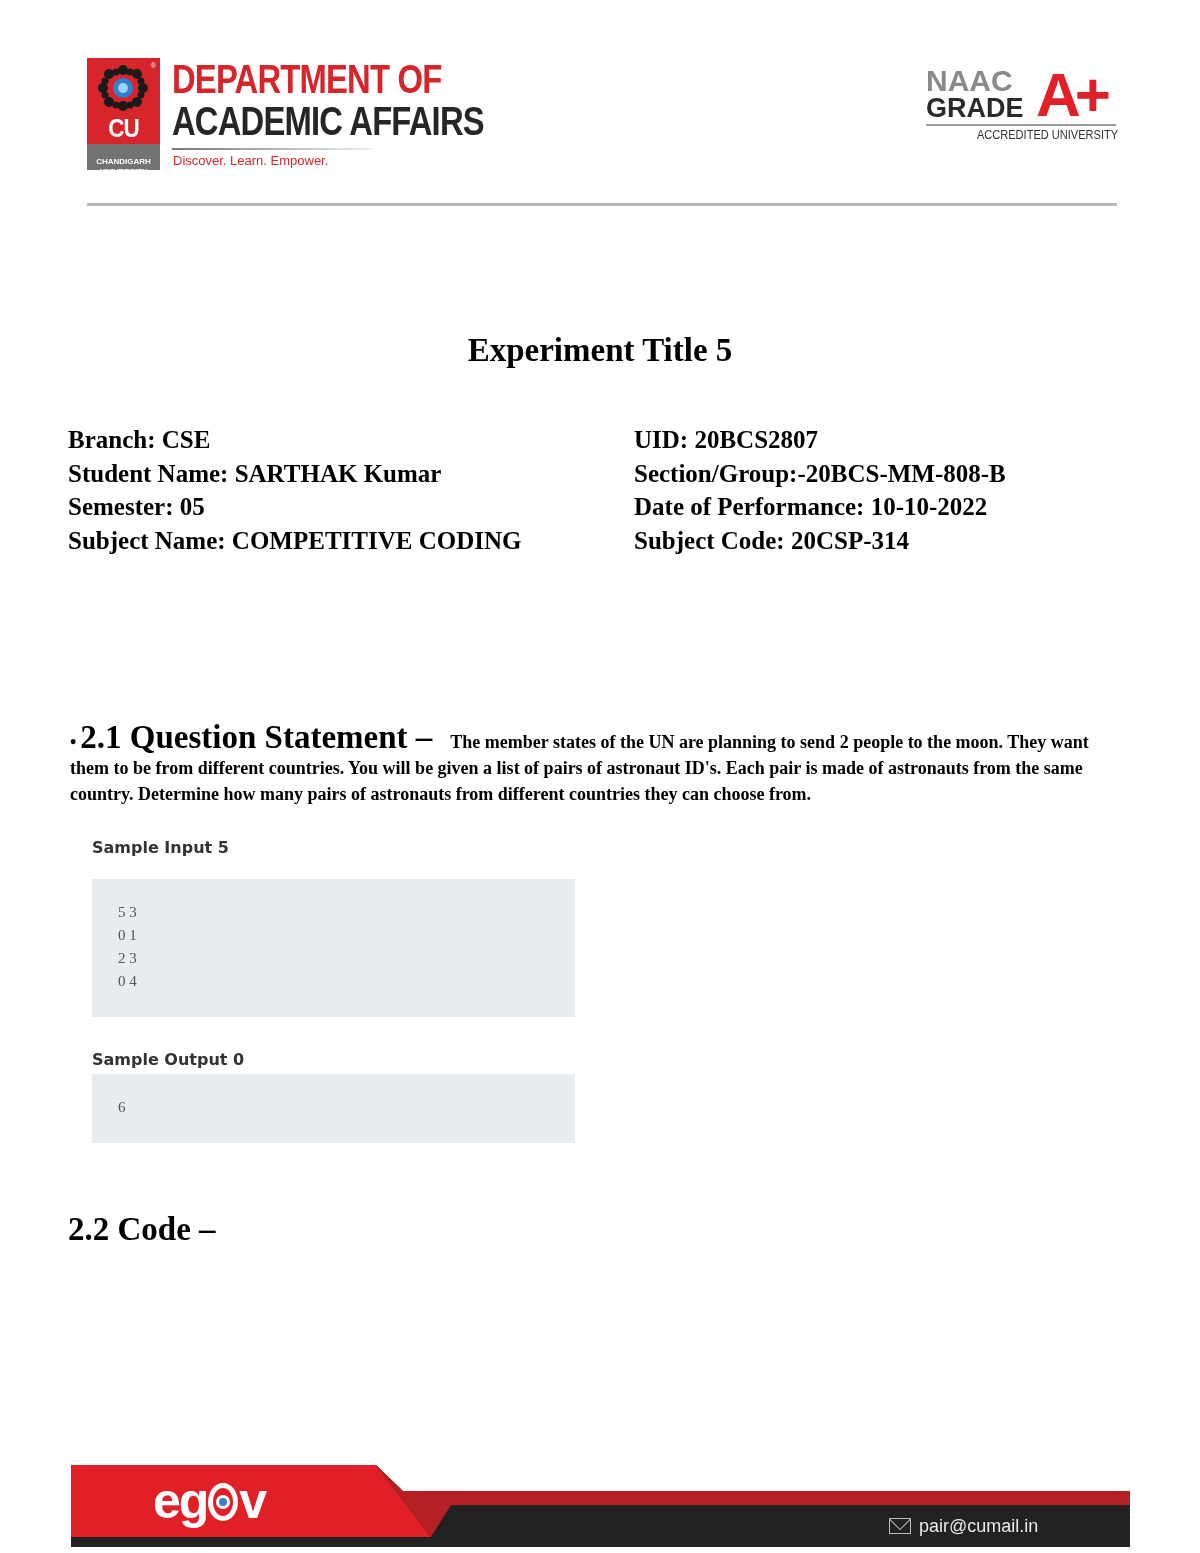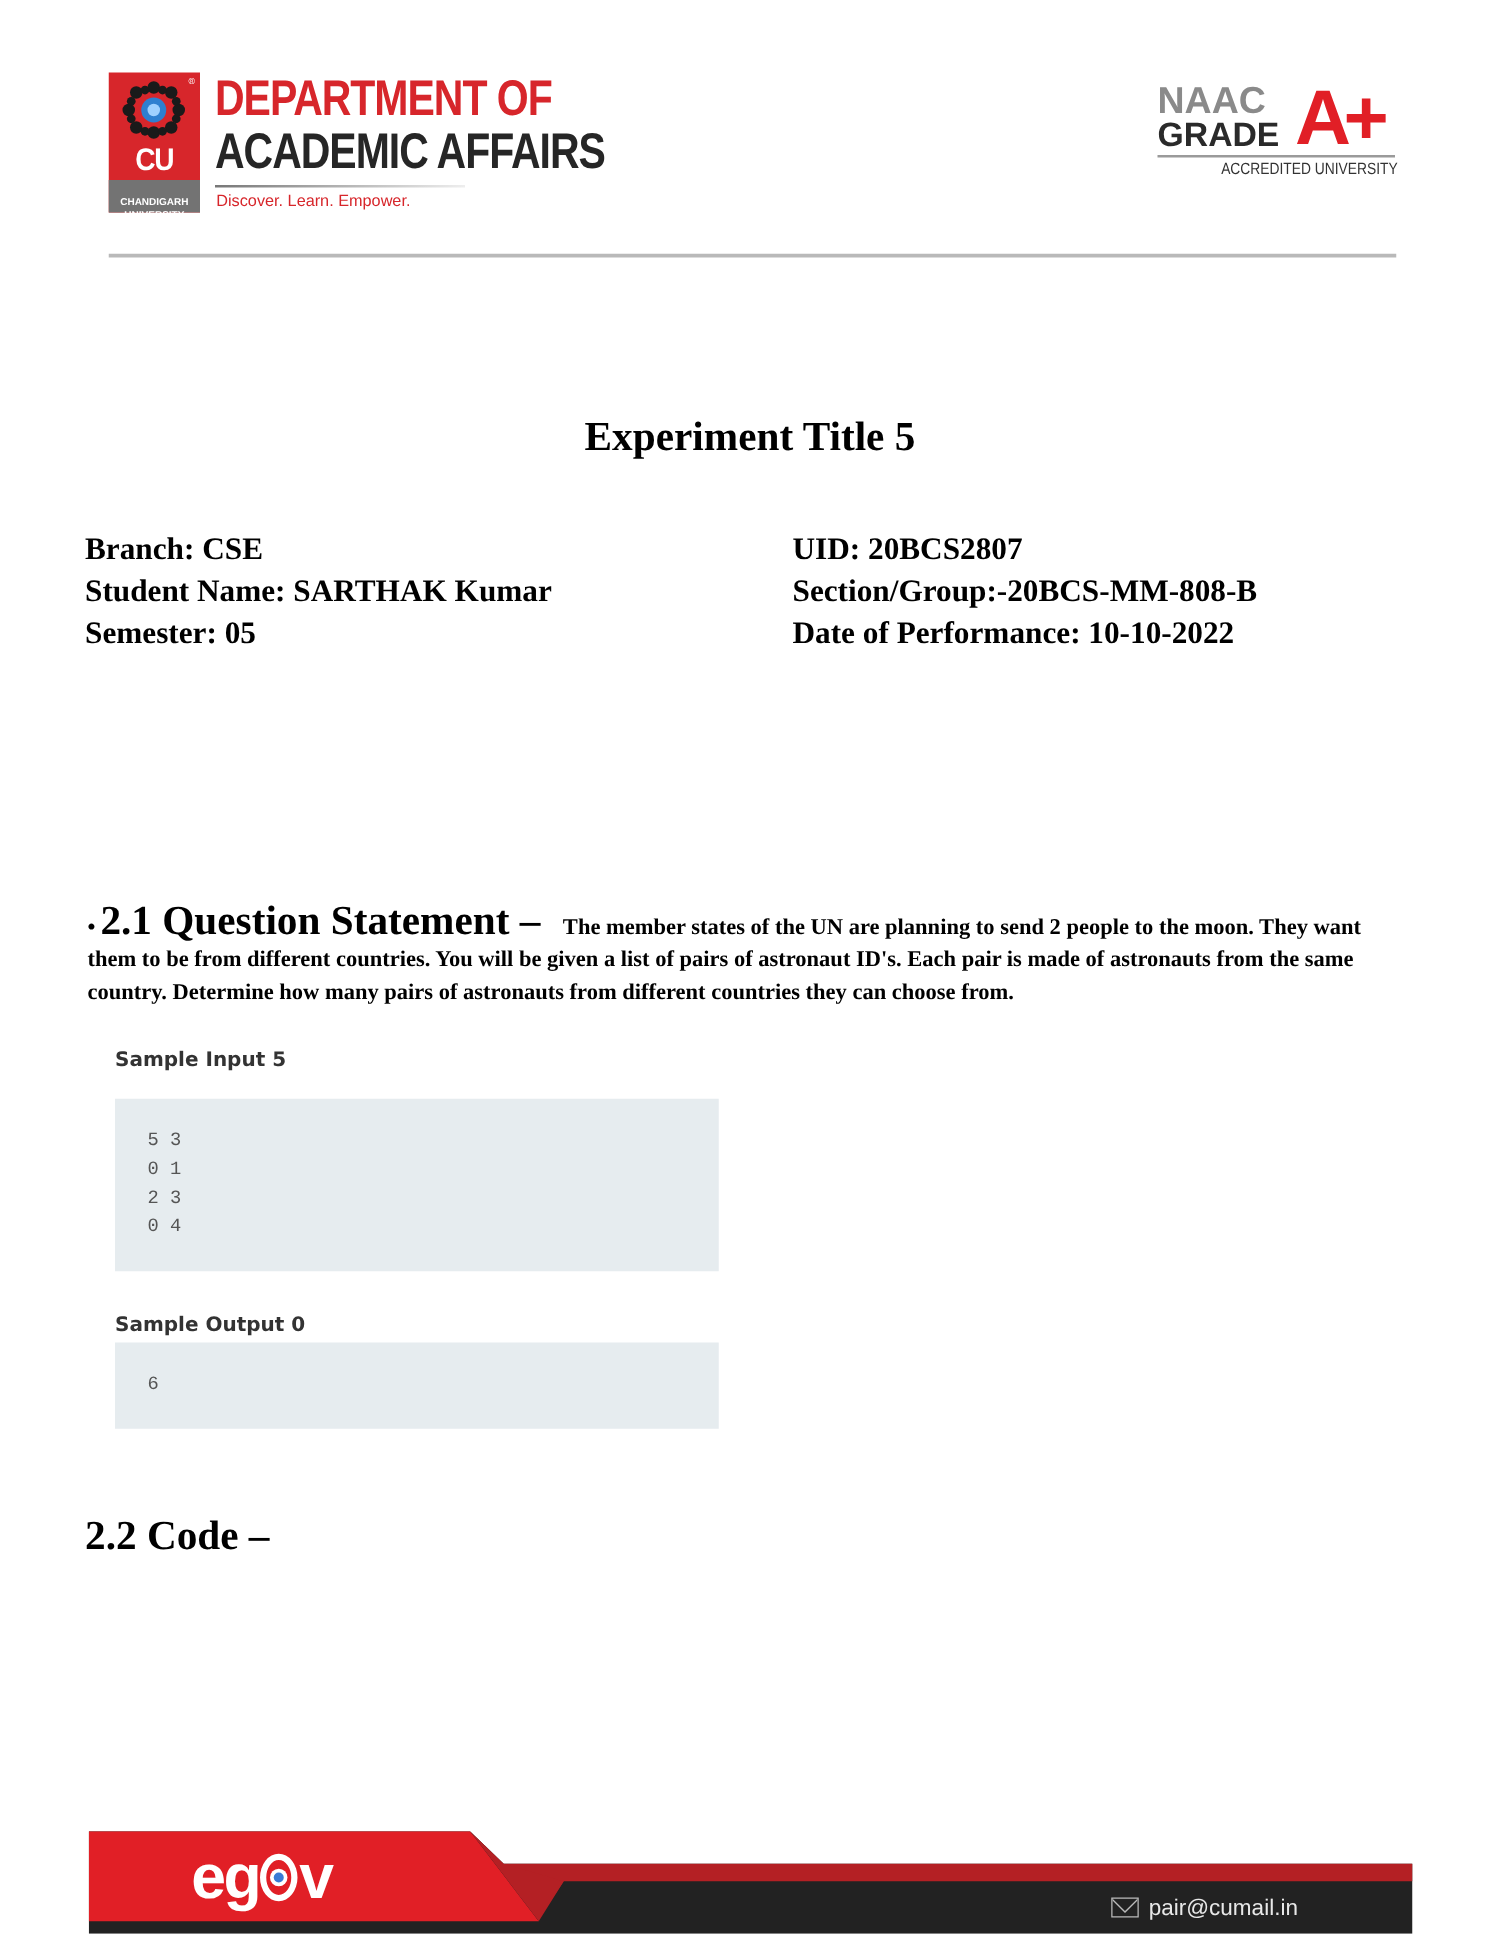--- a/index.html
+++ b/index.html
@@ -40,21 +40,21 @@
   .info.right { left: 634px; top: 423px; }
   .info div { height: 33.5px; }
 
   
   .question { position: absolute; left: 70px; top: 676px; width: 1060px; font-weight: bold; font-size: 18px; line-height: 26px; margin-top: 48px; }
   .question .q-heading { font-size: 33px; letter-spacing: 0px; margin-right: 18px; }
   .question .bullet { font-size: 18px; margin-right: 4px; }
 
   
   .sample-label { position: absolute; left: 92px; font-family: "DejaVu Sans", sans-serif; font-weight: bold; font-size: 16px; color: #333; }
-  .sample-box { position: absolute; left: 92px; width: 483px; background: #e6ecef; font-family: Liberation Mono, monospace; font-size: 15px; color: #555; }
+  .sample-box { position: absolute; left: 92px; width: 483px; background: #e6ecef; font-family: Liberation Serif, serif; font-size: 15px; color: #555; }
   .sample-box .line { height: 23px; line-height: 23px; padding-left: 26px; white-space: pre; }
 
   .code-heading { position: absolute; left: 68px; top: 1211px; font-weight: bold; font-size: 33px; }
 
   
   .footer { position: absolute; left: 71px; top: 1465px; width: 873px; height: 82px; }
   .footer svg { position: absolute; left: 0; top: 0; }
   .egov-logo { position: absolute; left: 82px; top: 8px; font-family: "Liberation Sans", sans-serif; font-weight: bold; font-size: 50px; color: #fff; letter-spacing: -2px; line-height: 56px; }
   .egov-logo .o { display: inline-block; width: 30px; height: 38px; border: 5px solid #fff; border-radius: 50%; vertical-align: -3px; margin: 0 1px; position: relative; }
   .egov-logo .o::after { content: ""; position: absolute; left: 6px; top: 10px; width: 8px; height: 8px; background: #3a7bd5; border-radius: 50%; box-shadow: 0 0 0 3px #fff; }
@@ -112,25 +112,27 @@
 </div>
 
 <div class="header-rule"></div>
 
 <div class="exp-title">Experiment Title 5</div>
 
 <div class="info left">
   <div>Branch: CSE</div>
   <div>Student Name: SARTHAK Kumar</div>
   <div>Semester: 05</div>
+  <div>Subject Name: COMPETITIVE CODING</div>
 </div>
 <div class="info right">
   <div>UID: 20BCS2807</div>
   <div>Section/Group:-20BCS-MM-808-B</div>
   <div>Date of Performance: 10-10-2022</div>
+  <div>Subject Code: 20CSP-314</div>
 </div>
 
 <div class="question">
   <span class="bullet">•</span><span class="q-heading">2.1 Question Statement –</span><span>The member states of the UN are planning to send 2 people to the moon. They want them to be from different countries. You will be given a list of pairs of astronaut ID's. Each pair is made of astronauts from the same country. Determine how many pairs of astronauts from different countries they can choose from.</span>
 </div>
 
 <div class="sample-label" style="top:838px;">Sample Input 5</div>
 <div class="sample-box" style="top:879px; height:138px; padding-top:22px;">
   <div class="line">5 3</div>
   <div class="line">0 1</div>

